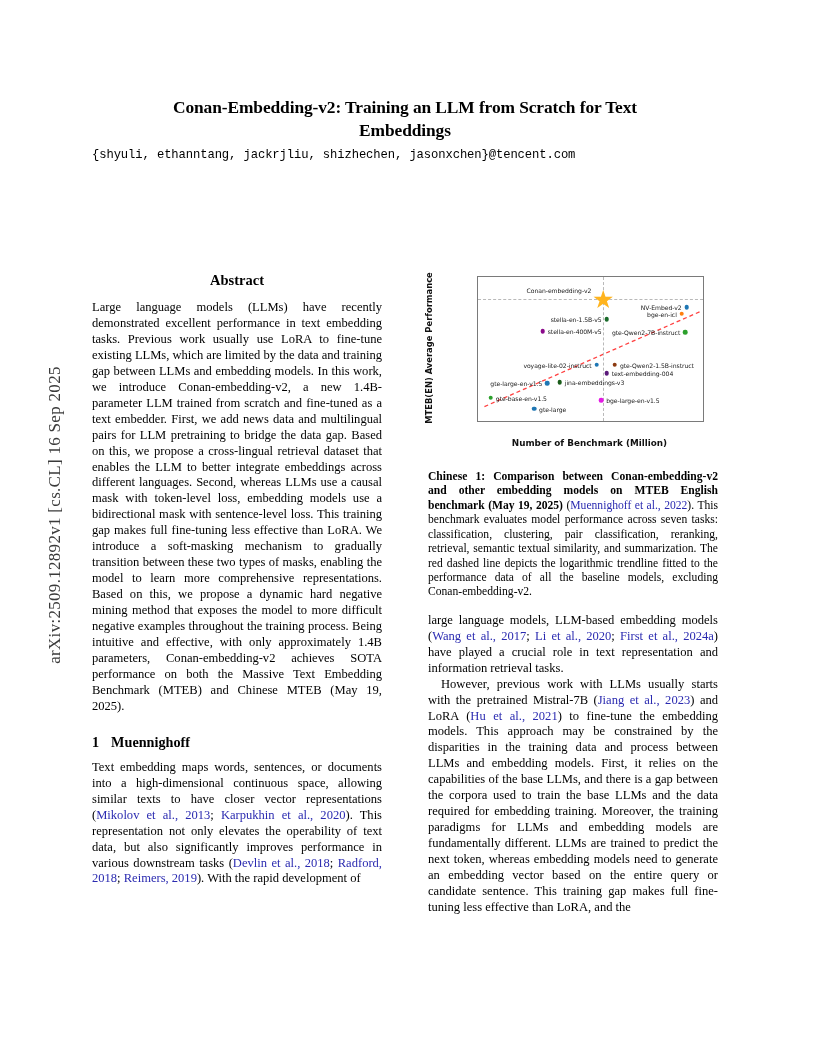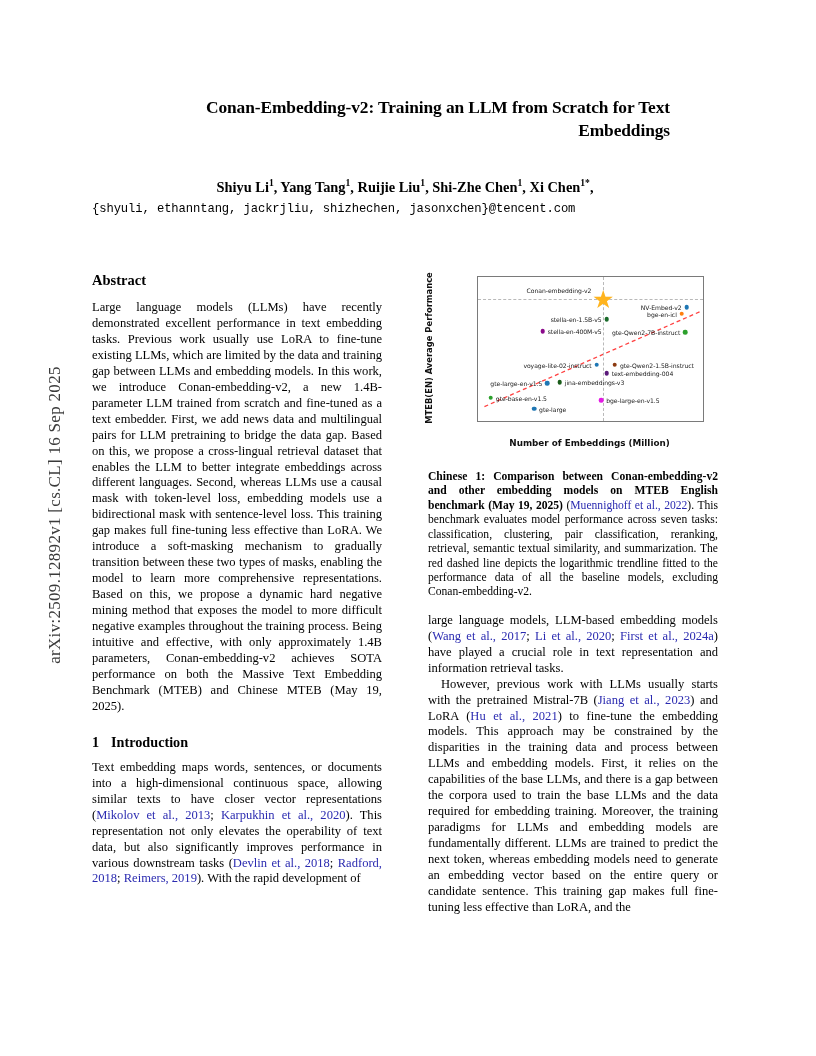--- a/index.html
+++ b/index.html
@@ -40,21 +40,21 @@
     width: 626px;
     height: 1056px;
   }
 
   
   #title-block { padding-top: 96px; }
   #paper-title {
     font-size: 17.4px;
     font-weight: bold;
     line-height: 1.32;
-    text-align: right;
+    text-align: center;
     margin: 0 auto;
     width: 530px;
     letter-spacing: -0.1px;
   }
   #author-line {
     margin-top: 35px;
     text-align: center;
     font-size: 14.4px;
     font-weight: bold;
   }
@@ -82,21 +82,21 @@
   }
   .col {
     position: absolute;
     top: 0;
     width: 290px;
   }
   #col-left  { left: 0; }
   #col-right { left: 336px; }
 
   .abstract-head {
-    text-align: left;
+    text-align: center;
     font-size: 14.5px;
     font-weight: bold;
     margin: 0 0 11px 0;
   }
   p.body {
     margin: 0;
     font-size: 12.55px;
     line-height: 1.272;
     text-align: justify;
     text-justify: inter-word;
@@ -237,44 +237,43 @@
 </style>
 </head>
 <body>
 
 <div id="arxiv-stamp">arXiv:2509.12892v1  [cs.CL]  16 Sep 2025</div>
 
 <div id="page">
 
   <div id="title-block">
     <h1 id="paper-title">Conan-Embedding-v2: Training an LLM from Scratch for Text Embeddings</h1>
-    <div id="author-line">Shiyu Li<sup>1</sup>, Yang Tang<sup>1</sup>, Ruijie Liu<sup>1</sup>, Shi-Zhe Chen<sup>1</sup>, Xi Chen<sup>1</sup><sup>*</sup>,</div>
     <div id="email-line">{shyuli, ethanntang, jackrjliu, shizhechen, jasonxchen}@tencent.com</div>
   </div>
 
   <div id="columns">
 
     <div class="col" id="col-left">
       <div class="abstract-head">Abstract</div>
       <p class="body">Large language models (LLMs) have recently demonstrated excellent performance in text embedding tasks. Previous work usually use LoRA to fine-tune existing LLMs, which are limited by the data and training gap between LLMs and embedding models. In this work, we introduce Conan-embedding-v2, a new 1.4B-parameter LLM trained from scratch and fine-tuned as a text embedder. First, we add news data and multilingual pairs for LLM pretraining to bridge the data gap. Based on this, we propose a cross-lingual retrieval dataset that enables the LLM to better integrate embeddings across different languages. Second, whereas LLMs use a causal mask with token-level loss, embedding models use a bidirectional mask with sentence-level loss. This training gap makes full fine-tuning less effective than LoRA. We introduce a soft-masking mechanism to gradually transition between these two types of masks, enabling the model to learn more comprehensive representations. Based on this, we propose a dynamic hard negative mining method that exposes the model to more difficult negative examples throughout the training process. Being intuitive and effective, with only approximately 1.4B parameters, Conan-embedding-v2 achieves SOTA performance on both the Massive Text Embedding Benchmark (MTEB) and Chinese MTEB (May 19, 2025).</p>
 
       <div class="sec-head">
-        <span class="num">1</span><span>Introduction</span>
+        <span class="num">1</span><span>Muennighoff</span>
       </div>
 
       <p class="body"><span>Text embedding maps words, sentences, or documents into a high-dimensional continuous space, allowing similar texts to have closer vector representations (</span><span class="cite">Mikolov et al., 2013</span><span>; </span><span class="cite">Karpukhin et al., 2020</span><span>). This representation not only elevates the operability of text data, but also significantly improves performance in various downstream tasks (</span><span class="cite">Devlin et al., 2018</span><span>; </span><span class="cite">Radford, 2018</span><span>; </span><span class="cite">Reimers, 2019</span><span>). With the rapid development of</span></p>
 
     </div>
 
     <div class="col" id="col-right">
 
       <div id="figure-wrap">
         <div id="chart">
           <div id="ylabel">MTEB(EN) Average Performance</div>
-          <div id="xlabel">Number of Embeddings (Million)</div>
+          <div id="xlabel">Number of Benchmark (Million)</div>
           <div id="plot-frame">
             <svg id="trendline" viewBox="0 0 225 144" preserveAspectRatio="none">
               <line id="trend-seg" x1="6.458848727723749" y1="129.60000000000002" x2="222.74984939577465" y2="34.33846153846147" stroke="#ff4040" stroke-width="1.3" stroke-dasharray="4,3"></line>
             </svg>
           <div class="hguide" style="top: 22.1538px;"></div>
               <div class="vguide" style="left: 125.29px;"></div>
               <div class="pt" title="NV-Embed-v2" style="left: 208.681px; top: 29.9077px; background: rgb(31, 119, 180);"></div>
               <div class="plabel r" style="top: 29.9077px; left: 203.681px;">NV-Embed-v2</div>
               <div class="pt" title="bge-en-icl" style="left: 203.824px; top: 36.5538px; background: rgb(255, 127, 14);"></div>
               <div class="plabel r" style="top: 36.5538px; left: 198.824px;">bge-en-icl</div>

